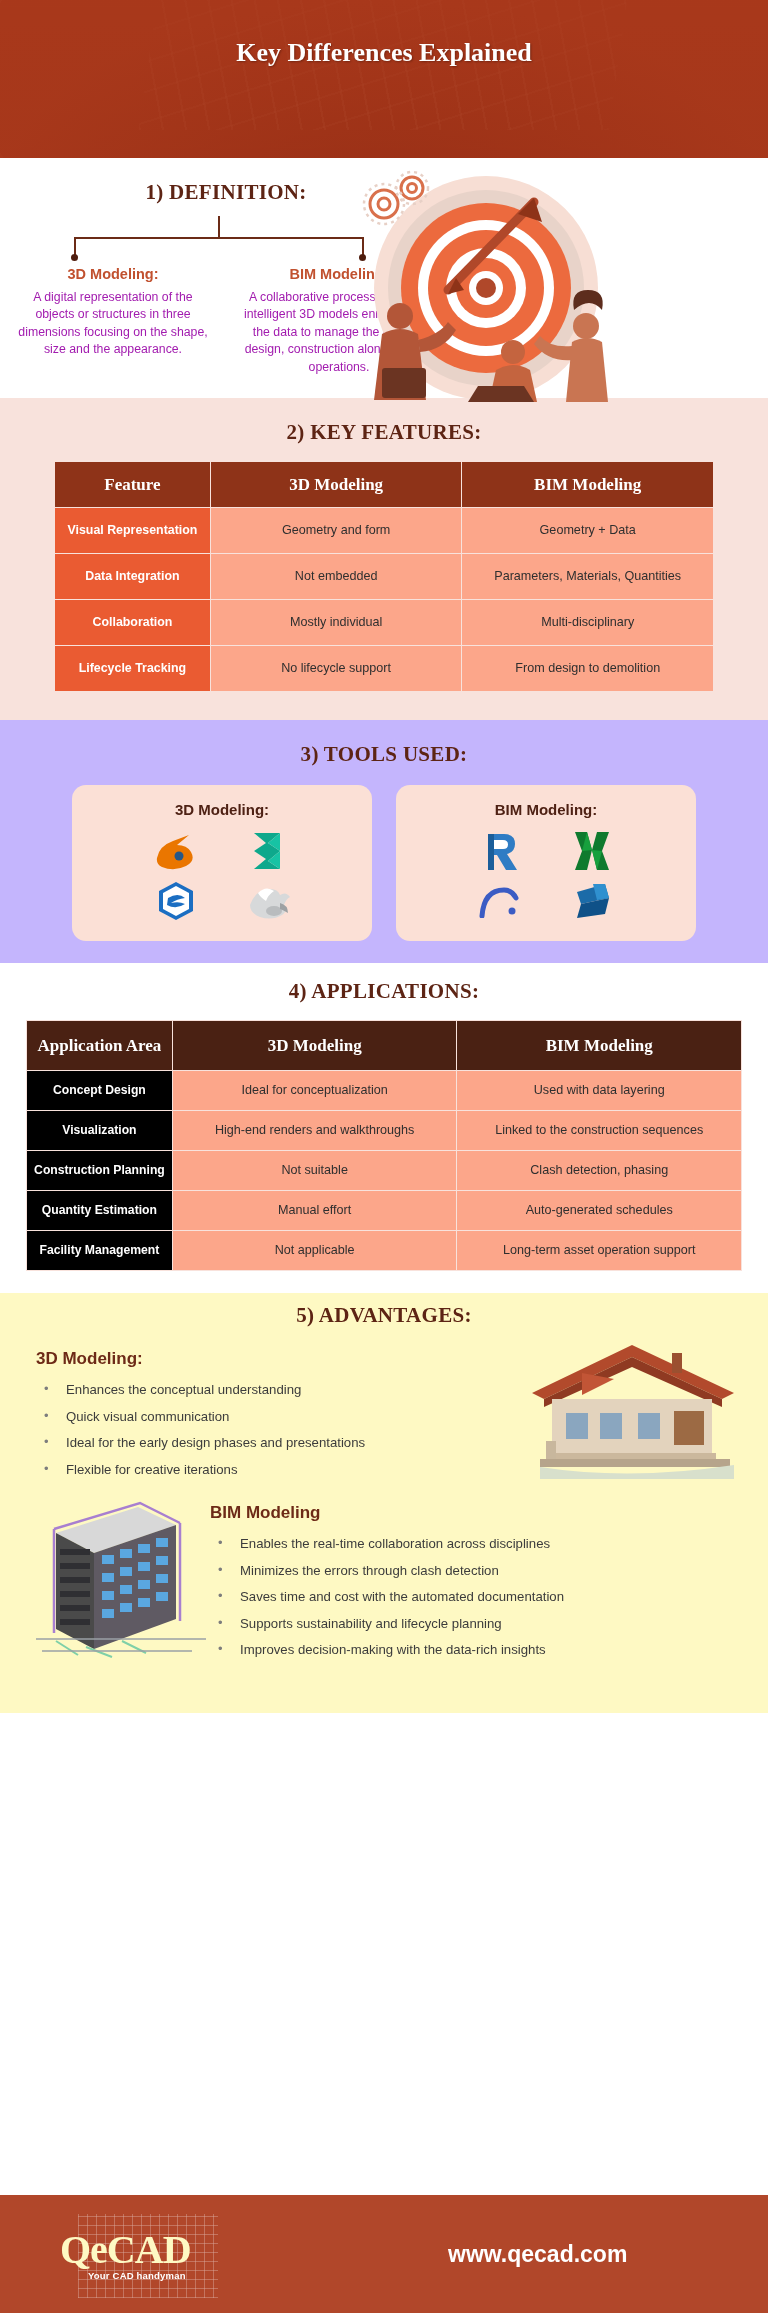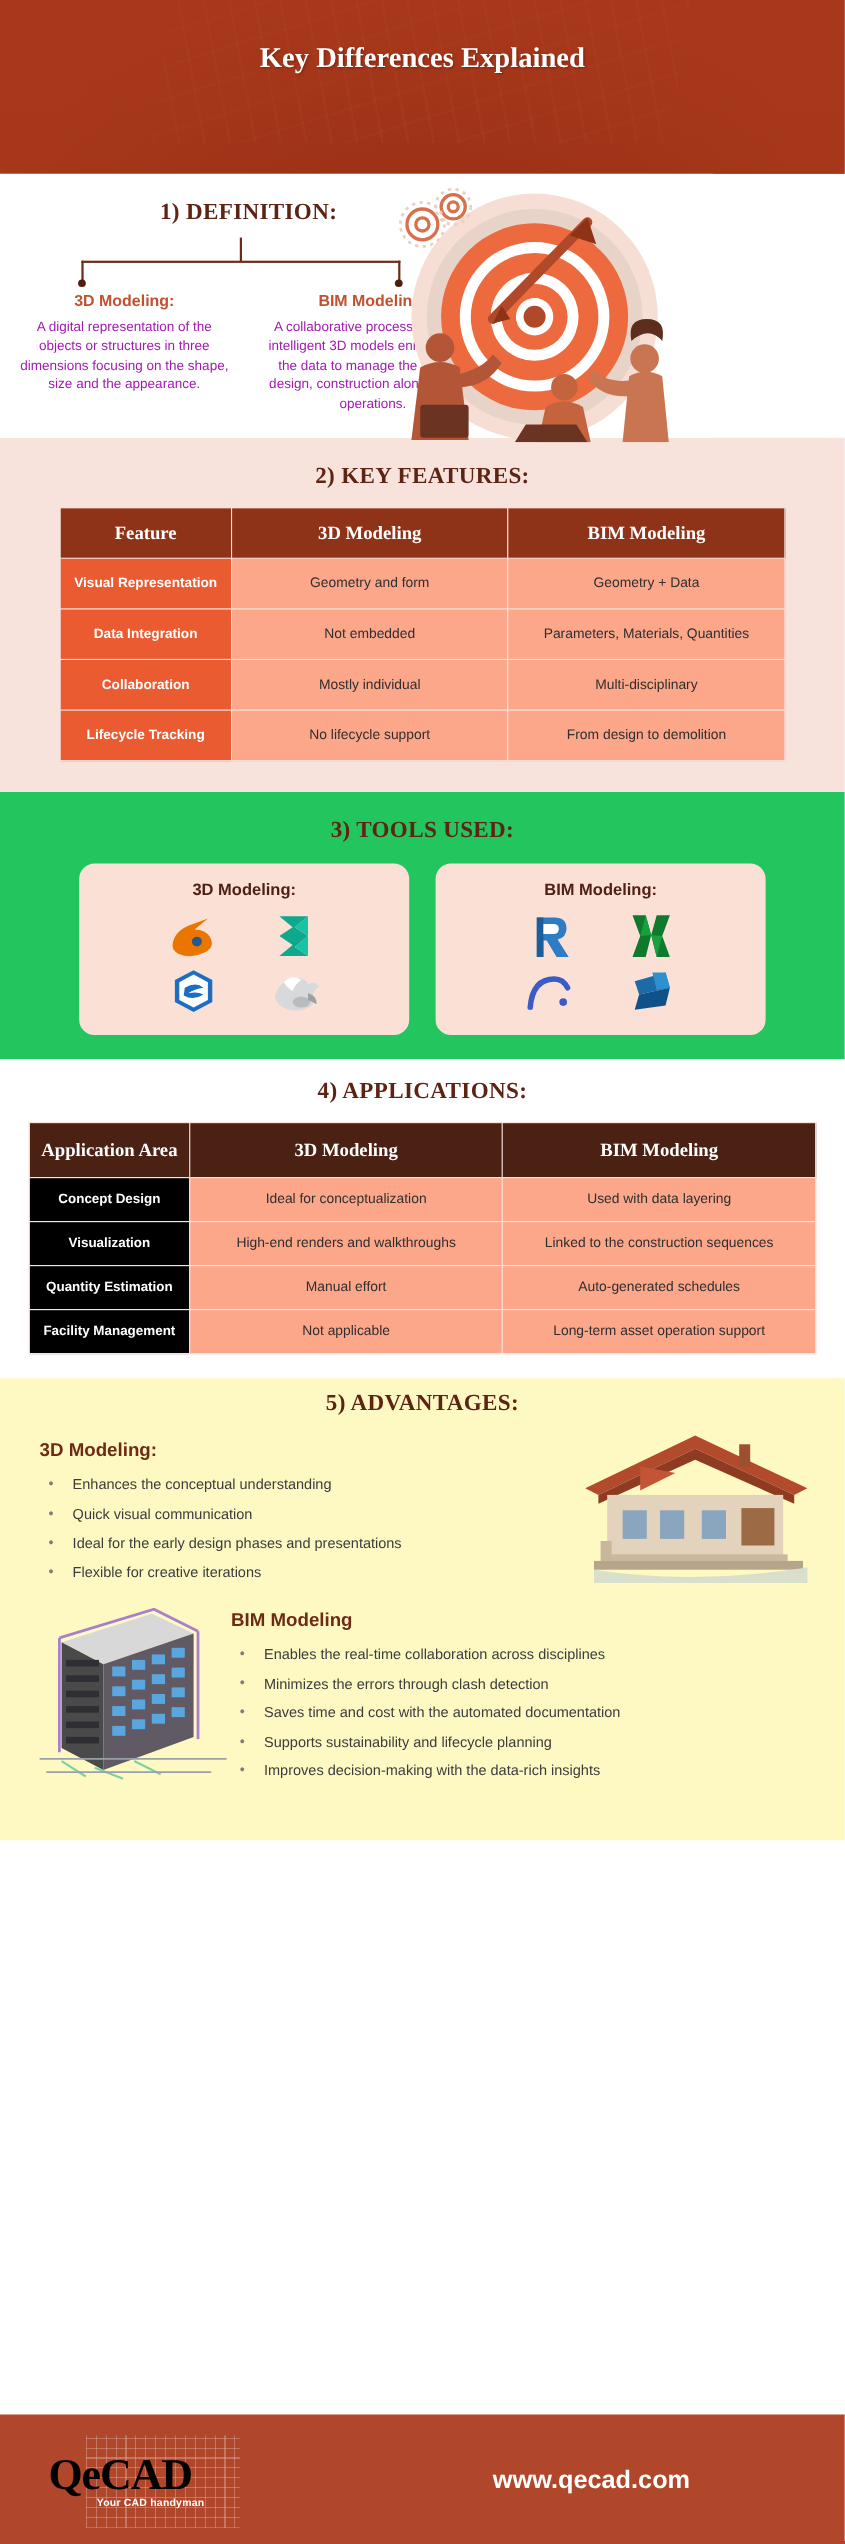--- a/index.html
+++ b/index.html
@@ -141,21 +141,21 @@
   .tbl2 th {
     background:#8e3318; color:#fff;
     font-family:"Liberation Serif", serif; font-weight:bold; font-size:17px;
     height:46px;
   }
   .tbl2 td { height:46px; font-size:12.6px; color:#2f2f2f; background:#fca68a; line-height:1.25; }
   .tbl2 td.lbl { background:#ea5b32; color:#ffffff; font-weight:bold; font-size:12.4px; width:156px; }
   .tbl2 col.c2, .tbl2 col.c3 { width:252px; }
 
   
-  .tools { width:768px; background:#22c55e; padding:22px 0 22px 0; }
+  .tools { width:768px; background:#c4b5fd; padding:22px 0 22px 0; }
   .tools-title { margin-bottom:18px; }
   .tool-cards { display:flex; justify-content:center; gap:24px; }
   .tool-card {
     width:300px; height:156px; background:#fbe0d6; border-radius:14px;
     display:flex; flex-direction:column; align-items:center; padding-top:16px;
   }
   .tool-card-title { font-size:15px; font-weight:bold; color:#4e2114; margin-bottom:10px; }
   .logo-grid { display:grid; grid-template-columns: 1fr 1fr; gap:4px 34px; justify-items:center; }
   .logo-cell { width:58px; height:46px; display:flex; align-items:center; justify-content:center; }
 
@@ -196,23 +196,23 @@
     background:#b1472a; display:flex; align-items:center;
   }
   .logo-block { position:relative; margin-left:44px; width:180px; height:92px; }
   .logo-grid-bg {
     position:absolute; left:34px; top:6px; width:140px; height:84px; opacity:.55;
     background:
       repeating-linear-gradient(0deg, rgba(255,255,255,.45) 0 1px, transparent 1px 9px),
       repeating-linear-gradient(90deg, rgba(255,255,255,.45) 0 1px, transparent 1px 9px);
   }
   .logo-text {
-    position:absolute; left:0; top:18px; z-index:2;
+    position:absolute; left:16px; top:18px; z-index:2;
     font-family:"Liberation Serif", serif; font-weight:bold; font-size:40px;
-    color:#000000; letter-spacing:-1px;
+    color:#fef9c3; letter-spacing:-1px;
   }
   .logo-tag {
     position:absolute; left:44px; top:62px; z-index:2;
     font-size:9.5px; font-weight:bold; color:#ffffff; letter-spacing:.2px;
   }
   .site-url {
     margin-left:224px;
     font-size:23px; font-weight:bold; color:#ffffff;
   }
 </style>
@@ -439,20 +439,25 @@
         <td class="lbl">Concept Design</td>
         <td>Ideal for conceptualization</td>
         <td>Used with data layering</td>
       </tr>
       <tr>
         <td class="lbl">Visualization</td>
         <td>High-end renders and walkthroughs</td>
         <td>Linked to the construction sequences</td>
       </tr>
       <tr>
+        <td class="lbl">Construction Planning</td>
+        <td>Not suitable</td>
+        <td>Clash detection, phasing</td>
+      </tr>
+      <tr>
         <td class="lbl">Quantity Estimation</td>
         <td>Manual effort</td>
         <td>Auto-generated schedules</td>
       </tr>
       <tr>
         <td class="lbl">Facility Management</td>
         <td>Not applicable</td>
         <td>Long-term asset operation support</td>
       </tr>
     </tbody>

